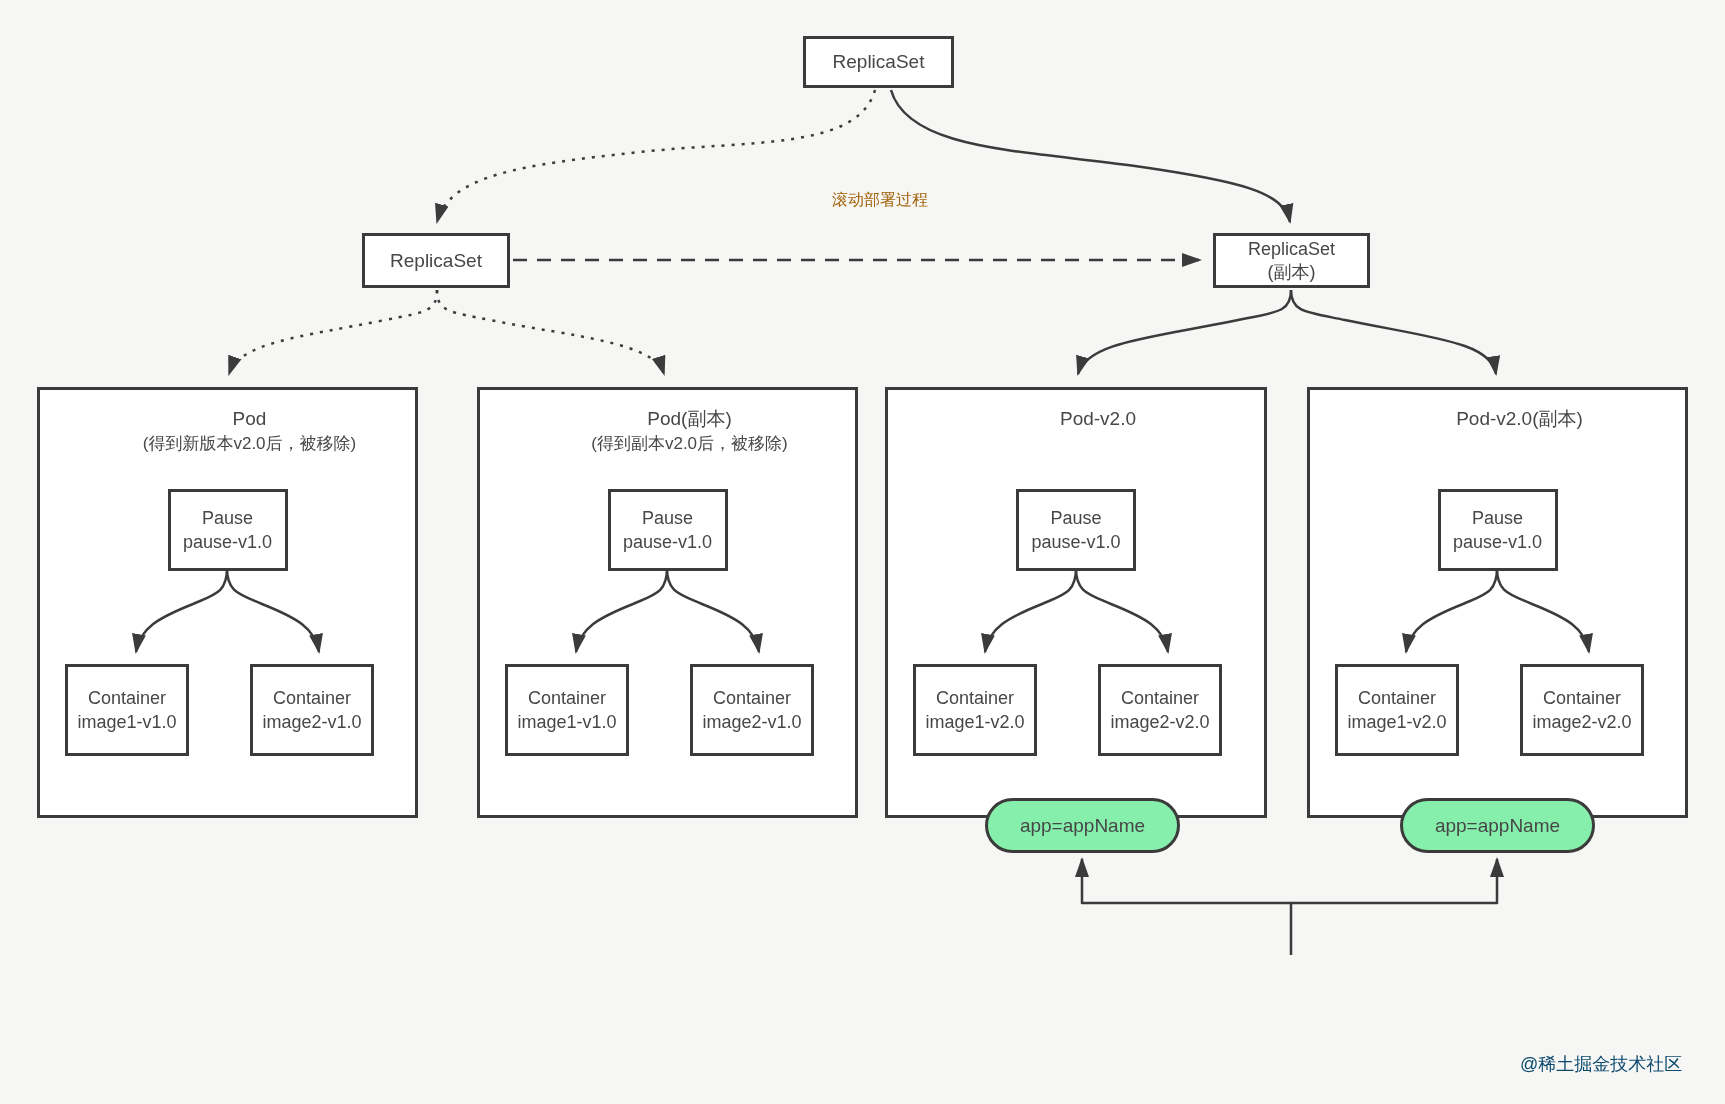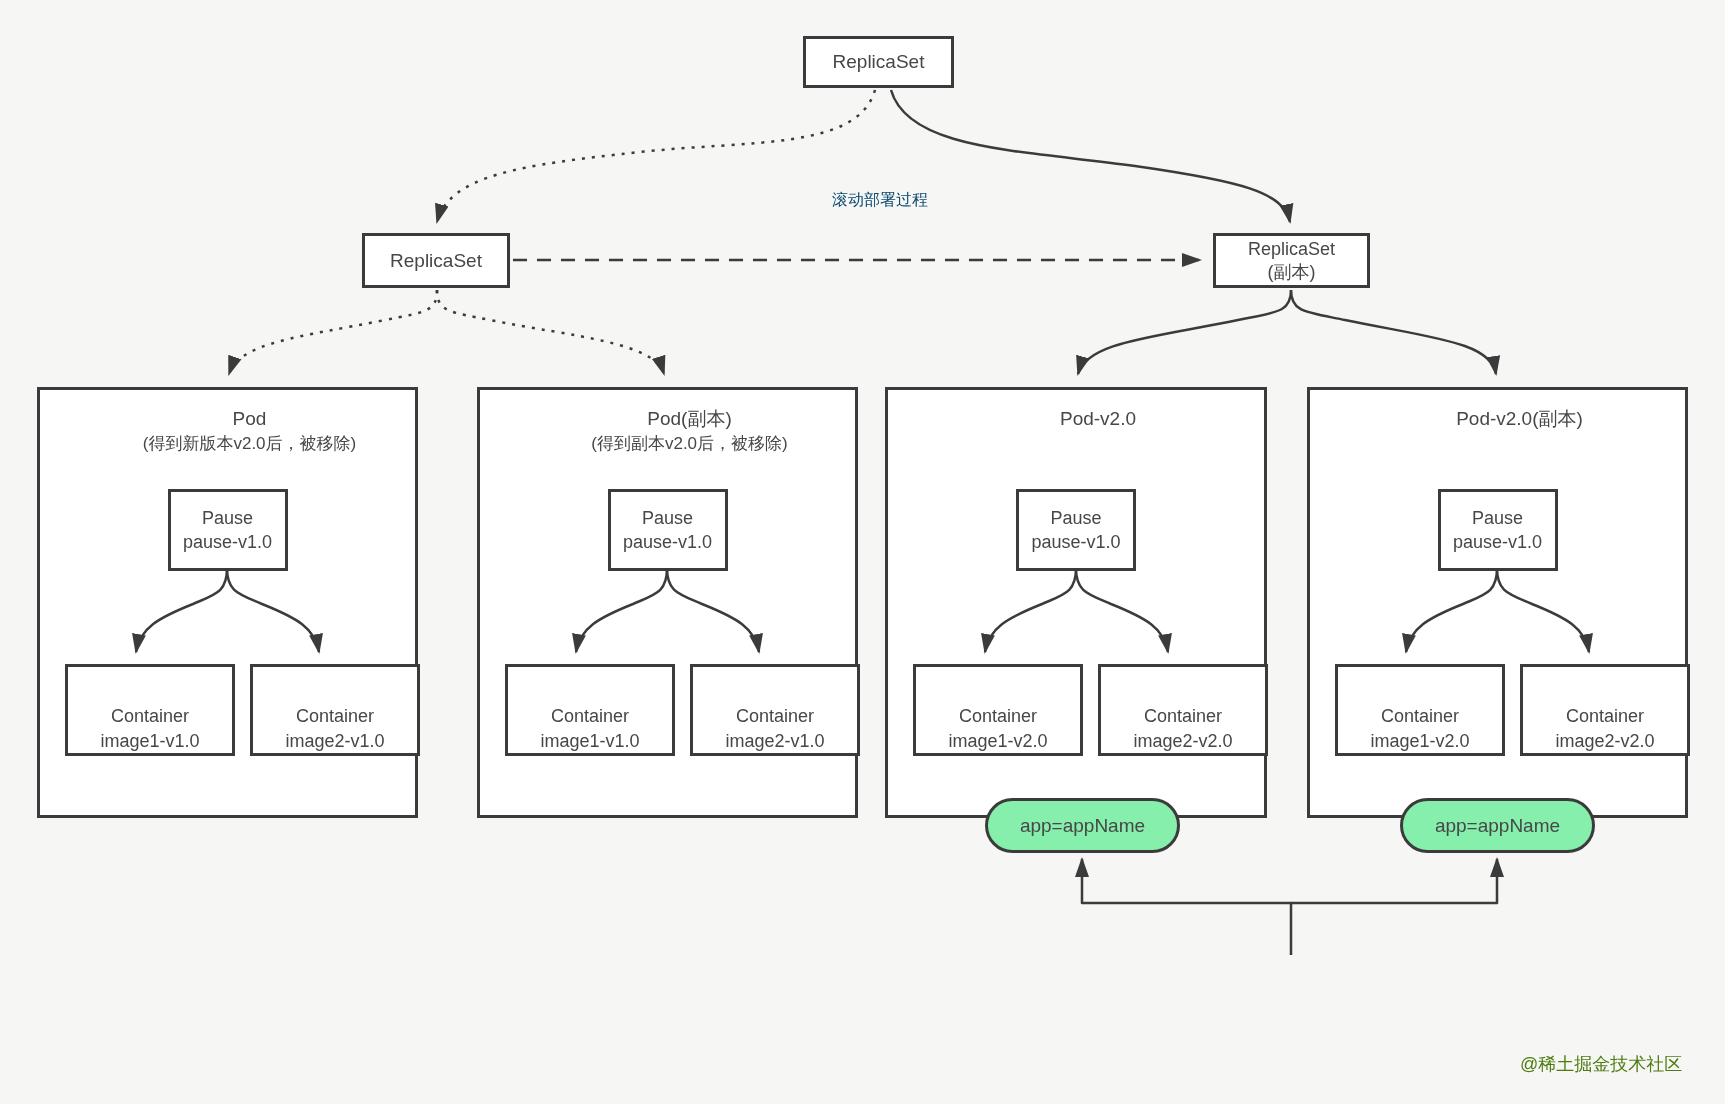--- a/index.html
+++ b/index.html
@@ -20,46 +20,46 @@
     align-items:center;justify-content:center;
     text-align:center;
     z-index:2;
   }
   .lbl{display:block;}
   #connectors{position:absolute;left:0;top:0;z-index:3;pointer-events:none;}
   
   .deployment{left:803px;top:36px;width:151px;height:52px;font-size:19px;}
   .rs-left{left:362px;top:233px;width:148px;height:55px;font-size:19px;}
   .rs-right{left:1213px;top:233px;width:157px;height:55px;font-size:18px;line-height:1.25;}
-  .process-label{position:absolute;left:760px;top:190px;width:240px;text-align:center;font-size:16px;color:#0c4a6e;z-index:2;}
+  .process-label{position:absolute;left:760px;top:190px;width:240px;text-align:center;font-size:16px;color:#a16207;z-index:2;}
   
   .pod{justify-content:flex-start;padding-top:17px;padding-left:44px;}
   .pod-1{left:37px;top:387px;width:381px;height:431px;}
   .pod-2{left:477px;top:387px;width:381px;height:431px;}
   .pod-3{left:885px;top:387px;width:382px;height:431px;}
   .pod-4{left:1307px;top:387px;width:381px;height:431px;}
   .pod-title{font-size:19px;line-height:1.25;}
   .pod-subtitle{font-size:17px;line-height:1.3;margin-top:2px;}
   .pause{left:50%;transform:translateX(-50%);top:99px;width:120px;height:82px;font-size:18px;line-height:1.35;}
-  .container-box{top:274px;width:170px;height:92px;font-size:18px;line-height:1.35;justify-content:flex-end;}
+  .container-box{top:274px;width:124px;height:92px;font-size:18px;line-height:1.35;}
   .container-1{left:25px;}
   .container-2{left:210px;}
   
   .badge{
     position:absolute;width:195px;height:55px;
     background:#86efac;border:3px solid #3b3b3b;border-radius:28px;
     box-sizing:border-box;display:flex;align-items:center;justify-content:center;
     font-size:19px;z-index:5;
   }
   .badge-left{left:985px;top:798px;}
   .badge-right{left:1400px;top:798px;}
   
   .service{left:1155px;top:955px;width:272px;height:112px;font-size:19px;line-height:1.5;z-index:2;}
   
-  .watermark{position:absolute;left:1520px;top:1052px;font-size:18px;color:#4d7c0f;z-index:2;}
+  .watermark{position:absolute;left:1520px;top:1052px;font-size:18px;color:#0c4a6e;z-index:2;}
 </style>
 </head>
 <body>
 
 <div class="stage">
 
   <svg id="connectors" width="1725" height="1104" viewBox="0 0 1725 1104">
     <defs>
       <marker id="arrow" markerUnits="userSpaceOnUse" markerWidth="22" markerHeight="18" refX="18" refY="8" orient="auto">
         <path d="M0,1 L20,8 L0,15 Z" fill="#3b3b3b"></path>

